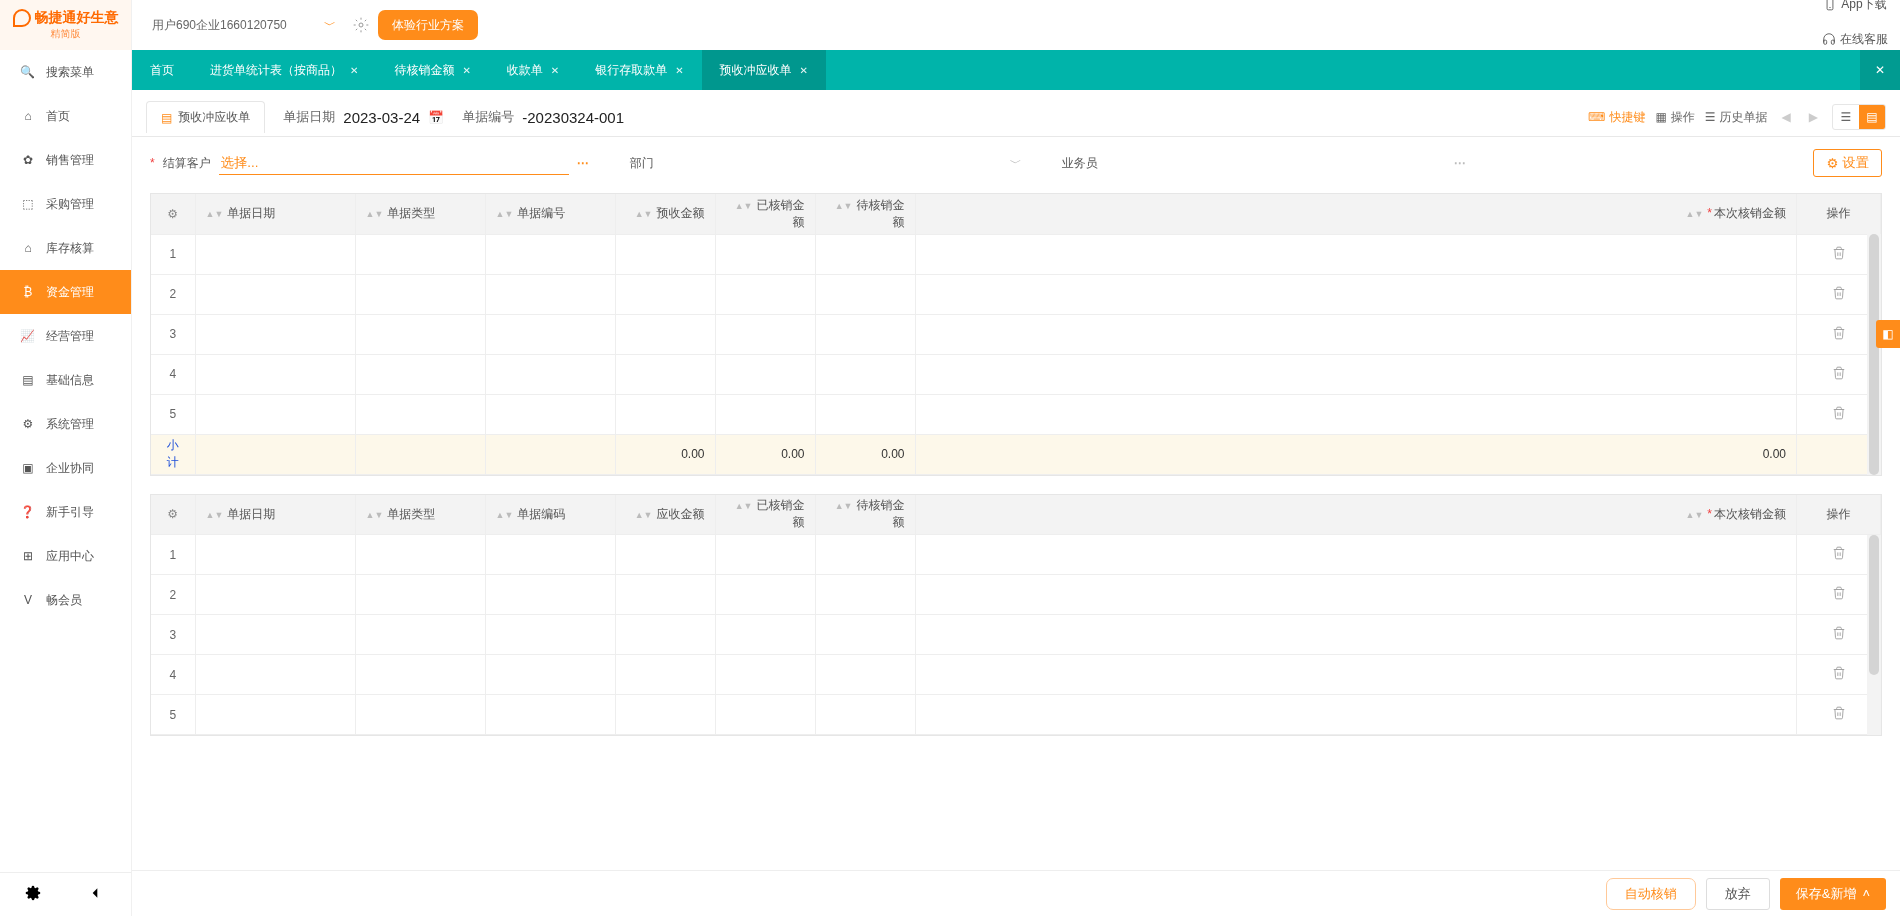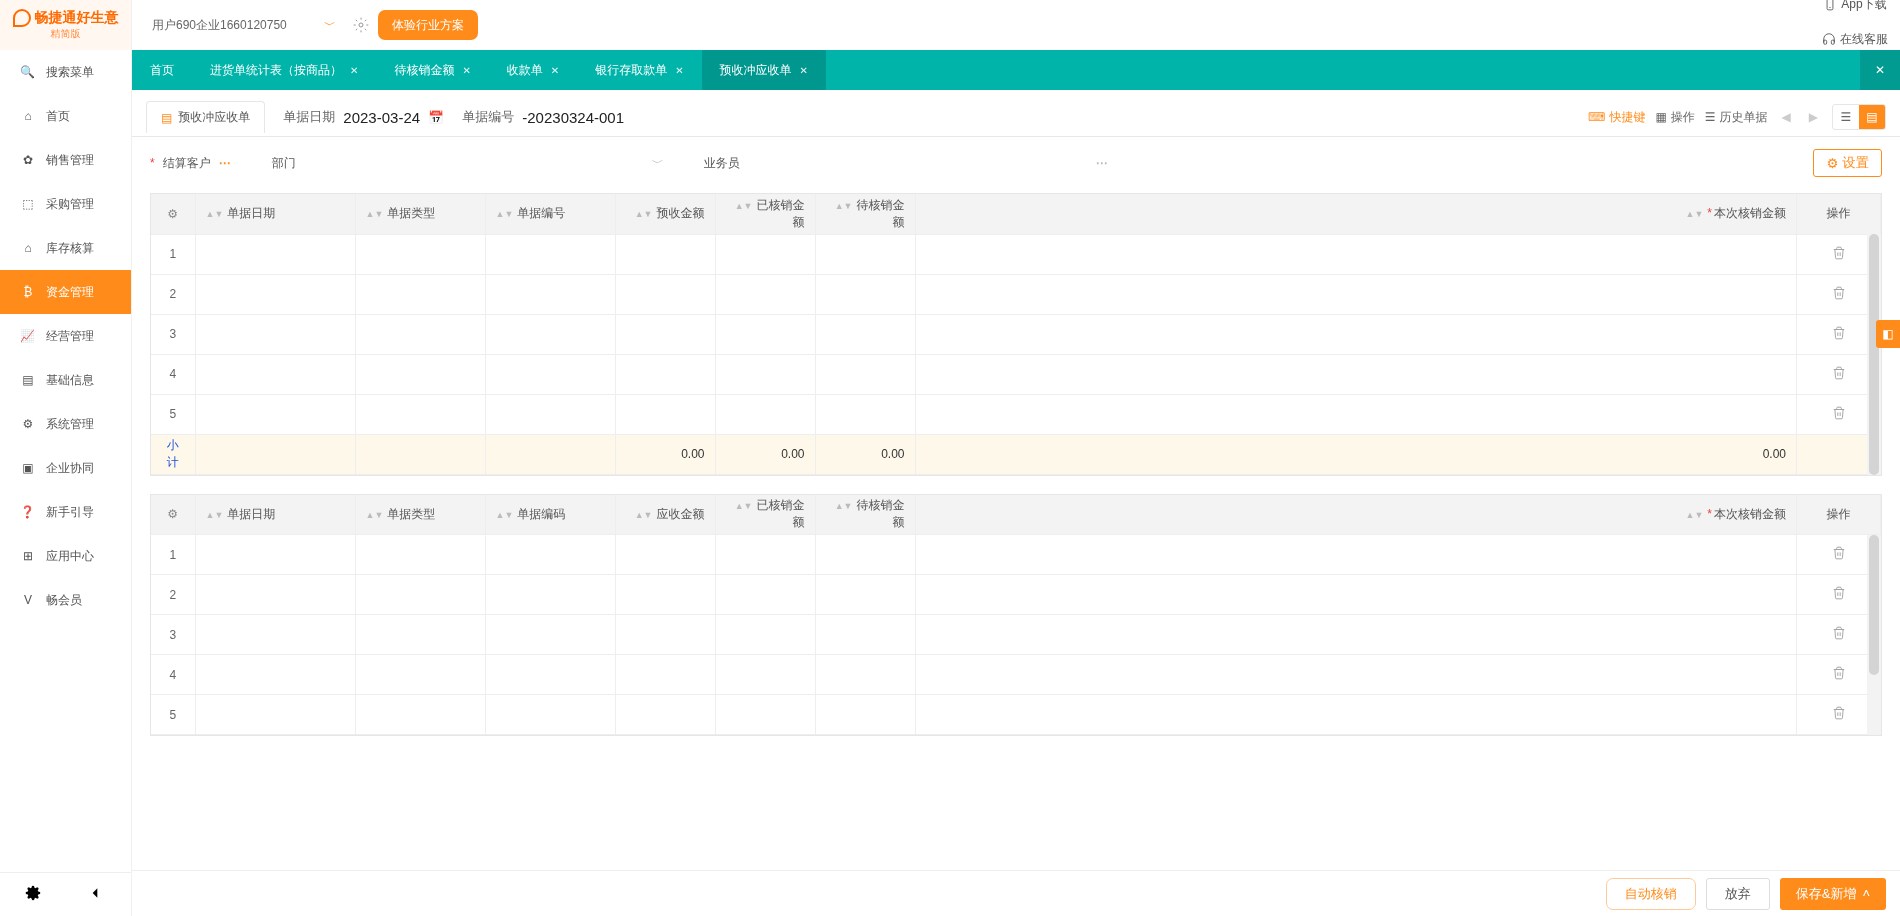--- a/index.html
+++ b/index.html
@@ -289,20 +289,21 @@
             <div class="vt sel">▤</div>
           </div>
         </div>
       </div>
       <div class="divider-line"></div>
 
       <div class="form-row">
         <div class="form-field">
           <span class="req">*</span>
           <span class="lbl">结算客户</span>
+          <input class="cust-input" placeholder="选择..." style="">
           <span class="dots">⋯</span>
         </div>
         <div class="form-field">
           <span class="lbl">部门</span>
           <div class="dept-wrap">
             <input class="dept-input" style="">
             <span class="chev">﹀</span>
           </div>
         </div>
         <div class="form-field">

